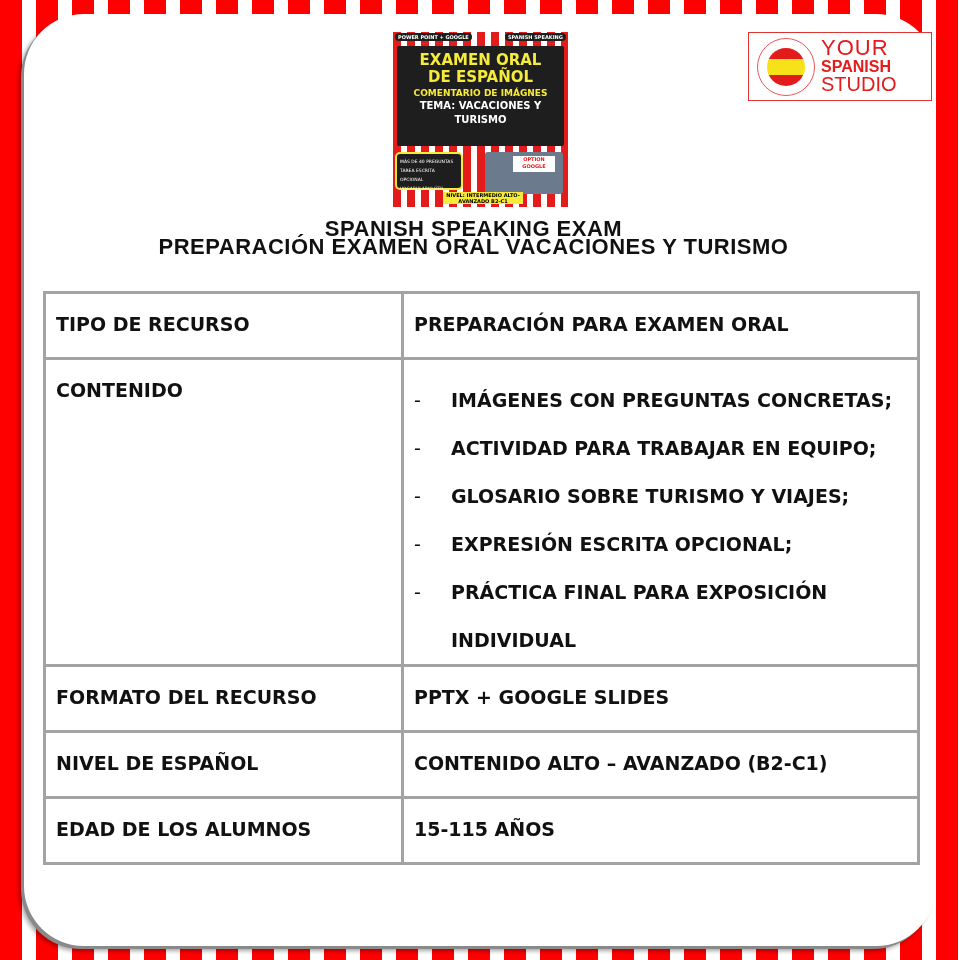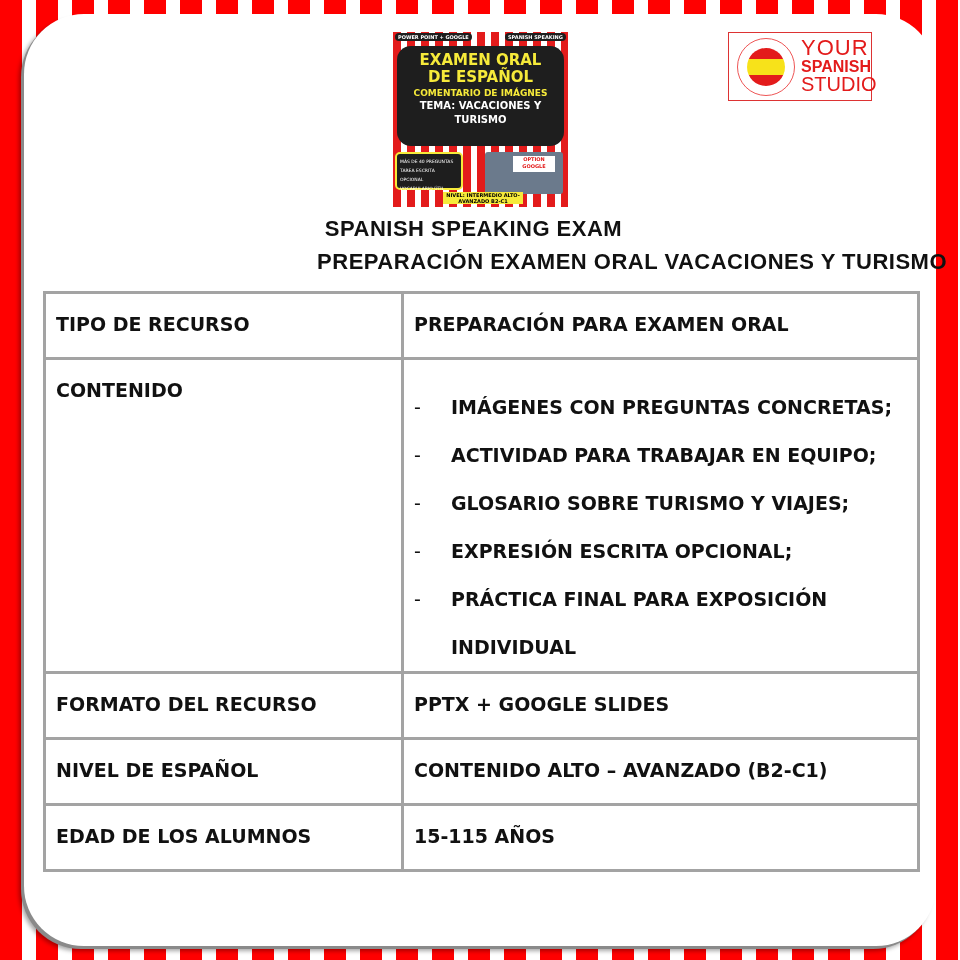--- a/index.html
+++ b/index.html
@@ -13,55 +13,55 @@
     background:#fff; border-radius:60px;
     box-shadow: -3px 3px 0 #8a8a8a, -5px 5px 4px rgba(0,0,0,0.35);
   }
   .cover {
     position:absolute; left:393px; top:32px; width:175px; height:175px;
     background: repeating-linear-gradient(90deg,#e31b1b 0 8px,#fff 8px 14px);
     overflow:hidden;
   }
   .cover .board {
     position:absolute; left:4px; top:14px; width:167px; height:100px; background:#1e1e1e;
-    border-radius:14px; text-align:center; color:#f6ea3a; font-family:"DejaVu Sans", sans-serif; font-weight:bold;
+    border-radius:2px; text-align:center; color:#f6ea3a; font-family:"DejaVu Sans", sans-serif; font-weight:bold;
   }
   .cover .t1 { font-size:15px; line-height:17px; margin-top:6px; }
   .cover .t2 { font-size:9px; margin-top:2px; }
   .cover .t3 { font-size:10px; color:#fff; line-height:12px; margin-top:2px; }
   .cover .tag { position:absolute; top:1px; font-size:5px; background:#1e1e1e; color:#fff; padding:1px 3px; border-radius:5px; font-weight:bold; font-family:"DejaVu Sans",sans-serif;}
   .cover .bullets { position:absolute; left:2px; top:120px; width:68px; height:38px; background:#1e1e1e; border:2px solid #f6ea3a; border-radius:5px; color:#fff; font-size:4.5px; padding:3px; box-sizing:border-box; font-family:"DejaVu Sans",sans-serif; line-height:9px;}
   .cover .screens { position:absolute; left:92px; top:120px; width:78px; height:42px; background:#6b7a8c; border-radius:3px; }
   .cover .opt { position:absolute; left:120px; top:124px; width:42px; height:16px; background:#fff; color:#e31b1b; font-size:5px; font-weight:bold; text-align:center; font-family:"DejaVu Sans",sans-serif; line-height:7px;}
   .cover .lvl { position:absolute; left:50px; top:160px; width:80px; background:#f6ea3a; font-size:5px; text-align:center; font-weight:bold; font-family:"DejaVu Sans",sans-serif;}
   .logo {
-    position:absolute; left:728px; top:32px; width:144px; height:69px;
+    position:absolute; left:748px; top:32px; width:184px; height:69px;
     border:1px solid #d33; box-sizing:border-box; background:#fff;
   }
   .logo .sun { position:absolute; left:8px; top:5px; width:58px; height:58px; border-radius:50%; border:1px solid #e55; box-sizing:border-box; }
   .logo .flag { position:absolute; left:9px; top:9px; width:38px; height:38px; border-radius:50%;
     background:linear-gradient(#e31b1b 0 28%, #f7e21a 28% 72%, #e31b1b 72%); }
   .logo .txt { position:absolute; left:72px; top:4px; color:#e31b1b; text-align:left; }
   .logo .l1 { font-size:22px; letter-spacing:1px; line-height:21px; font-weight:normal; }
   .logo .l2 { font-size:16px; font-weight:bold; line-height:17px; }
   .logo .l3 { font-size:20px; line-height:19px; }
   .title { position:absolute; left:0; width:947px; text-align:center; font-weight:bold; color:#111; font-size:22px; letter-spacing:0.5px; }
   .title.a { top:216px; }
-  .title.b { top:249px;text-align:right; }
+  .title.b { top:234px; }
   table {
     position:absolute; left:43px; top:291px; width:877px; border-collapse:collapse;
     font-family:"DejaVu Sans", sans-serif; font-size:19px; font-weight:bold; color:#111;
   }
   td { border:3px solid #a3a3a3; vertical-align:top; padding:10px 10px 9px 10px; line-height:24px; }
   td.k { width:335px; }
   .row1 td { height:36px; padding-top:18px; }
   ul { list-style:none; margin:0; padding:0; }
   li { position:relative; padding-left:37px; line-height:48px; }
   li::before { content:"-"; position:absolute; left:0; font-weight:normal; }
-  .cont td { padding-top:23px; padding-bottom:0; }
+  .cont td { padding-top:16px; padding-bottom:0; }
   .cont td.k { padding-top:18px; }
   .multi div { line-height:48px; }
   .multi td { padding-top:8px; padding-bottom:0;}
   .multi td.k { padding-top:18px; }
   .single td { height:36px; padding-top:18px; }
 </style>
 </head>
 <body>
 
 <div class="card"></div>

